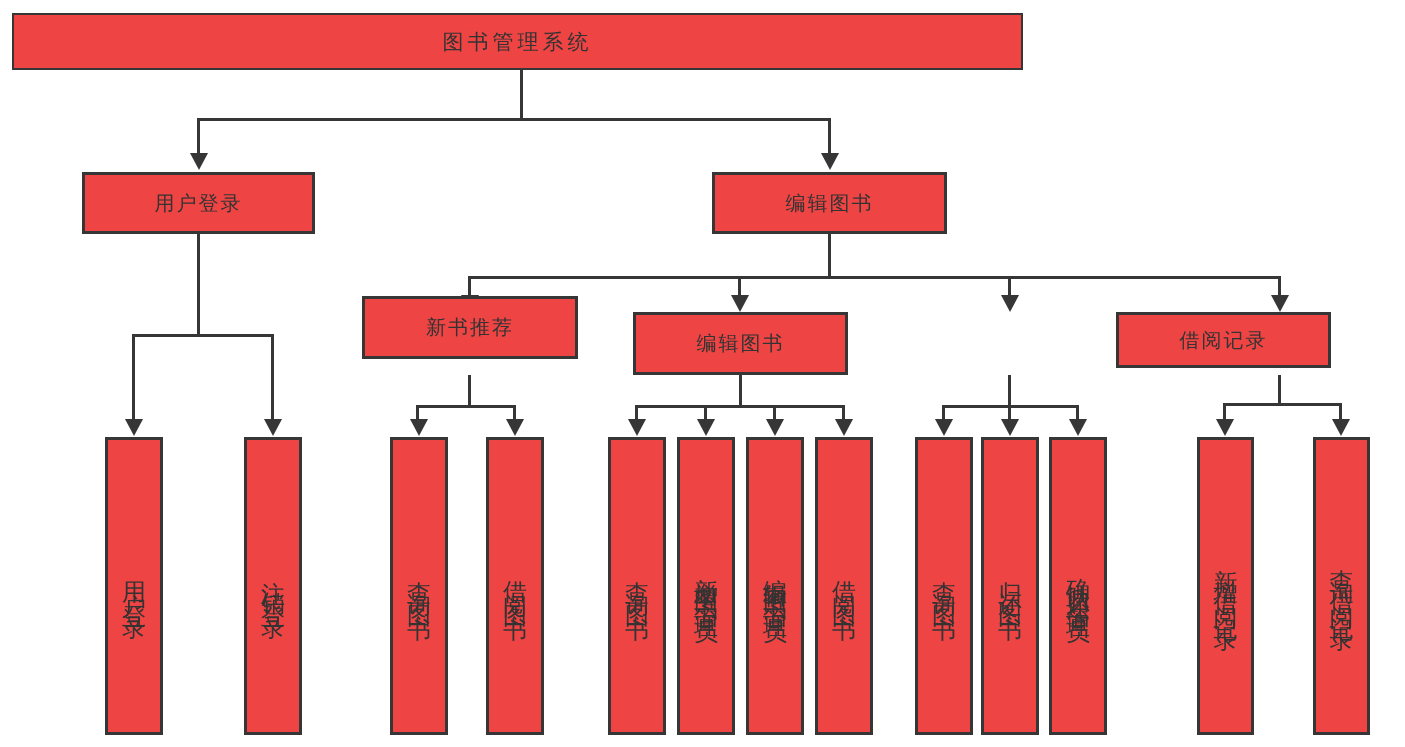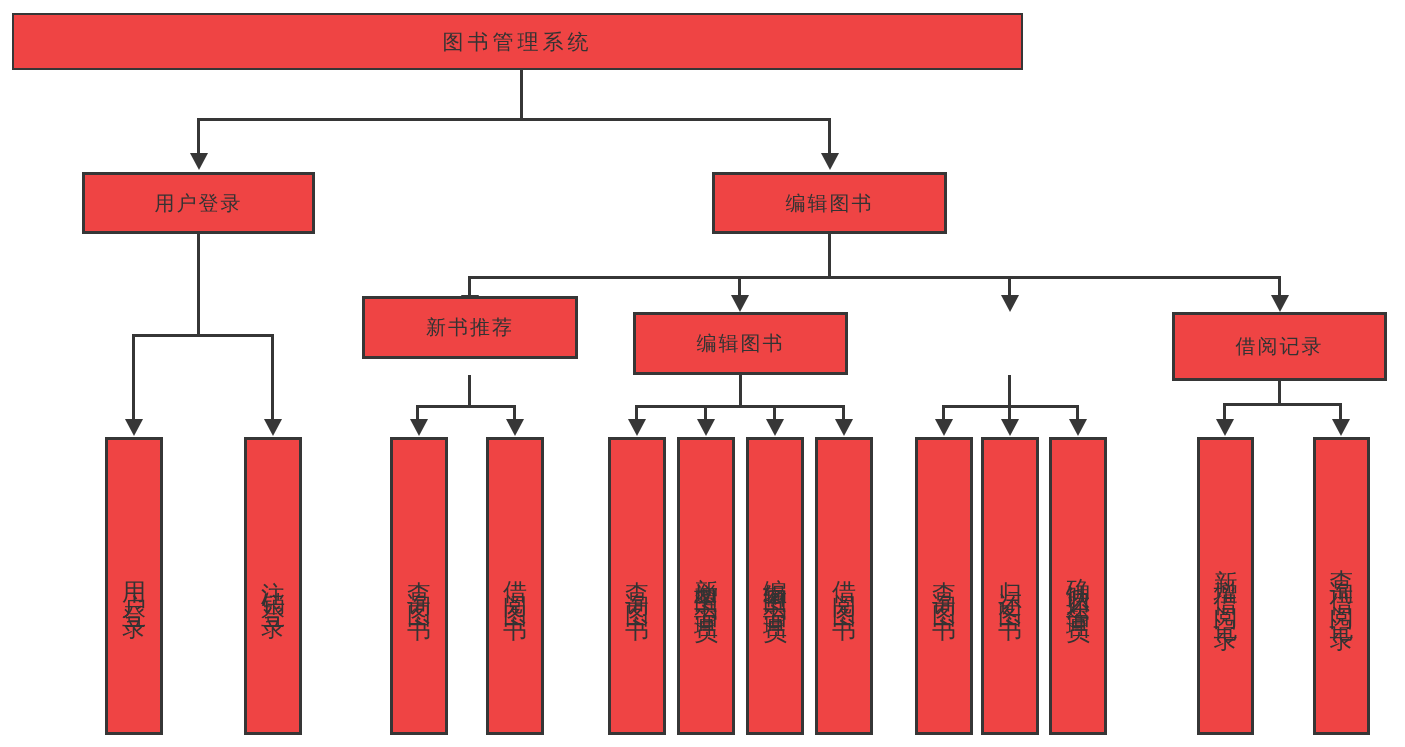--- a/index.html
+++ b/index.html
@@ -94,21 +94,21 @@
   <div class="arr" style="left:1001px;top:295px"></div>
   <div class="v" style="left:1278px;top:276px;width:3px;height:22px"></div>
   <div class="arr" style="left:1271px;top:295px"></div>
 
   <div class="box" style="left:362px;top:296px;width:216px;height:63px">
     <span class="hlbl">新书推荐</span>
   </div>
   <div class="box" style="left:633px;top:312px;width:215px;height:63px">
     <span class="hlbl">编辑图书</span>
   </div>
-  <div class="box" style="left:1172px;top:312px;width:215px;height:69px">
+  <div class="box" style="left:1116px;top:312px;width:215px;height:56px">
     <span class="hlbl">借阅记录</span>
   </div>
 
   <div class="v" style="left:468px;top:375px;width:3px;height:32px"></div>
   <div class="h" style="left:416px;top:405px;width:100px;height:3px"></div>
   <div class="v" style="left:416px;top:405px;width:3px;height:16px"></div>
   <div class="arr" style="left:410px;top:419px"></div>
   <div class="v" style="left:513px;top:405px;width:3px;height:16px"></div>
   <div class="arr" style="left:506px;top:419px"></div>
 

